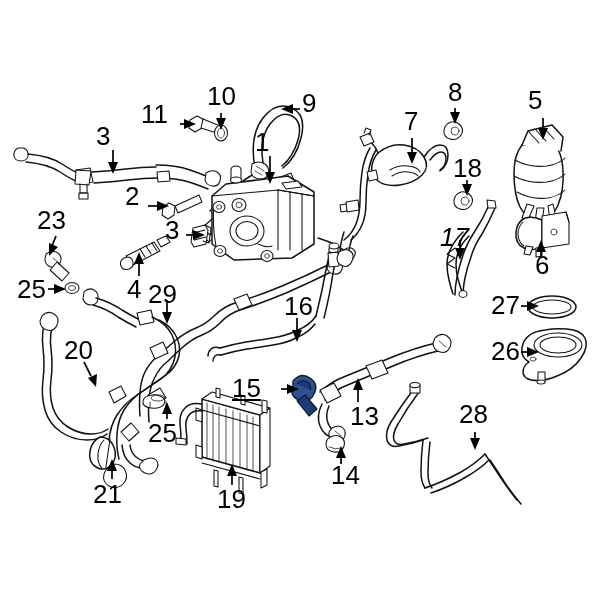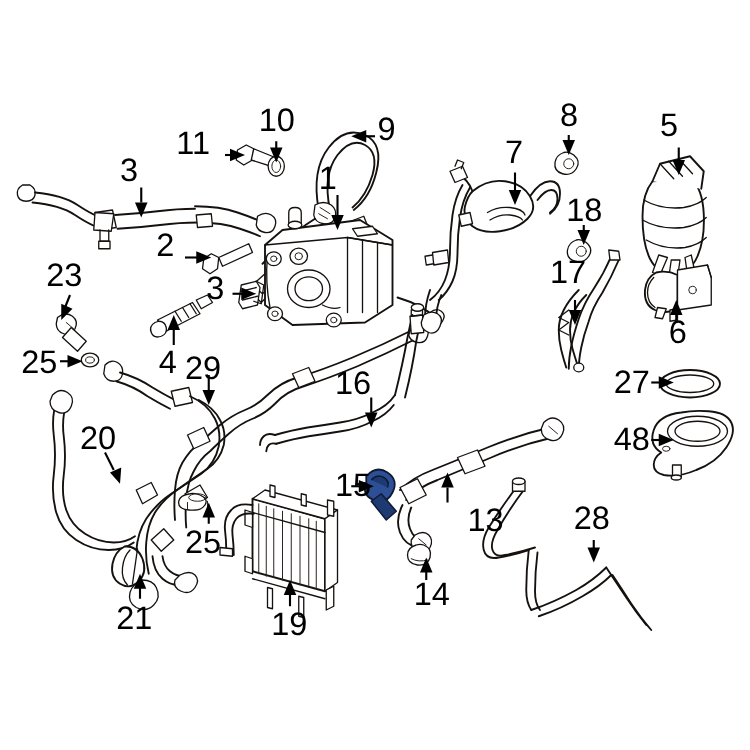--- a/index.html
+++ b/index.html
@@ -492,30 +492,30 @@
   <div class="callout-label" style="left:165px;  top:217px;">3</div>
   <div class="callout-label" style="left:127px;  top:276px;">4</div>
   <div class="callout-label" style="left:528px;  top:87px;">5</div>
   <div class="callout-label" style="left:535px;  top:252px;">6</div>
   <div class="callout-label" style="left:404px;  top:108px;">7</div>
   <div class="callout-label" style="left:448px;  top:79px;">8</div>
   <div class="callout-label" style="left:302px;  top:90px;">9</div>
   <div class="callout-label" style="left:207px;  top:83px;">10</div>
   <div class="callout-label" style="left:141px;  top:101px;">11</div>
   <div class="callout-label" style="left:96px;   top:123px;">3</div>
-  <div class="callout-label" style="left:350px;  top:403px;margin-left:24px;">13</div>
+  <div class="callout-label" style="left:350px;  top:403px;">13</div>
   <div class="callout-label" style="left:331px;  top:462px;">14</div>
-  <div class="callout-label" style="left:268px;  top:375px;">15</div>
-  <div class="callout-label" style="left:268px;  top:293px;">16</div>
-  <div class="callout-label" style="left:440px;  top:204px;">17</div>
+  <div class="callout-label" style="left:232px;  top:375px;text-decoration:underline;">15</div>
+  <div class="callout-label" style="left:284px;  top:293px;">16</div>
+  <div class="callout-label" style="left:440px;  top:224px;font-style:italic;">17</div>
   <div class="callout-label" style="left:453px;  top:155px;">18</div>
   <div class="callout-label" style="left:217px;  top:486px;">19</div>
   <div class="callout-label" style="left:64px;   top:337px;">20</div>
   <div class="callout-label" style="left:93px;   top:481px;">21</div>
   <div class="callout-label" style="left:17px;   top:276px;">25</div>
   <div class="callout-label" style="left:37px;   top:207px;">23</div>
   <div class="callout-label" style="left:148px;  top:281px;">29</div>
   <div class="callout-label" style="left:148px;  top:420px;">25</div>
-  <div class="callout-label" style="left:491px;  top:338px;">48</div>
+  <div class="callout-label" style="left:491px;  top:338px;">26</div>
   <div class="callout-label" style="left:491px;  top:292px;">27</div>
   <div class="callout-label" style="left:459px;  top:385px;margin-top:16px;">28</div>
 
 </div>
 
 </body></html>

